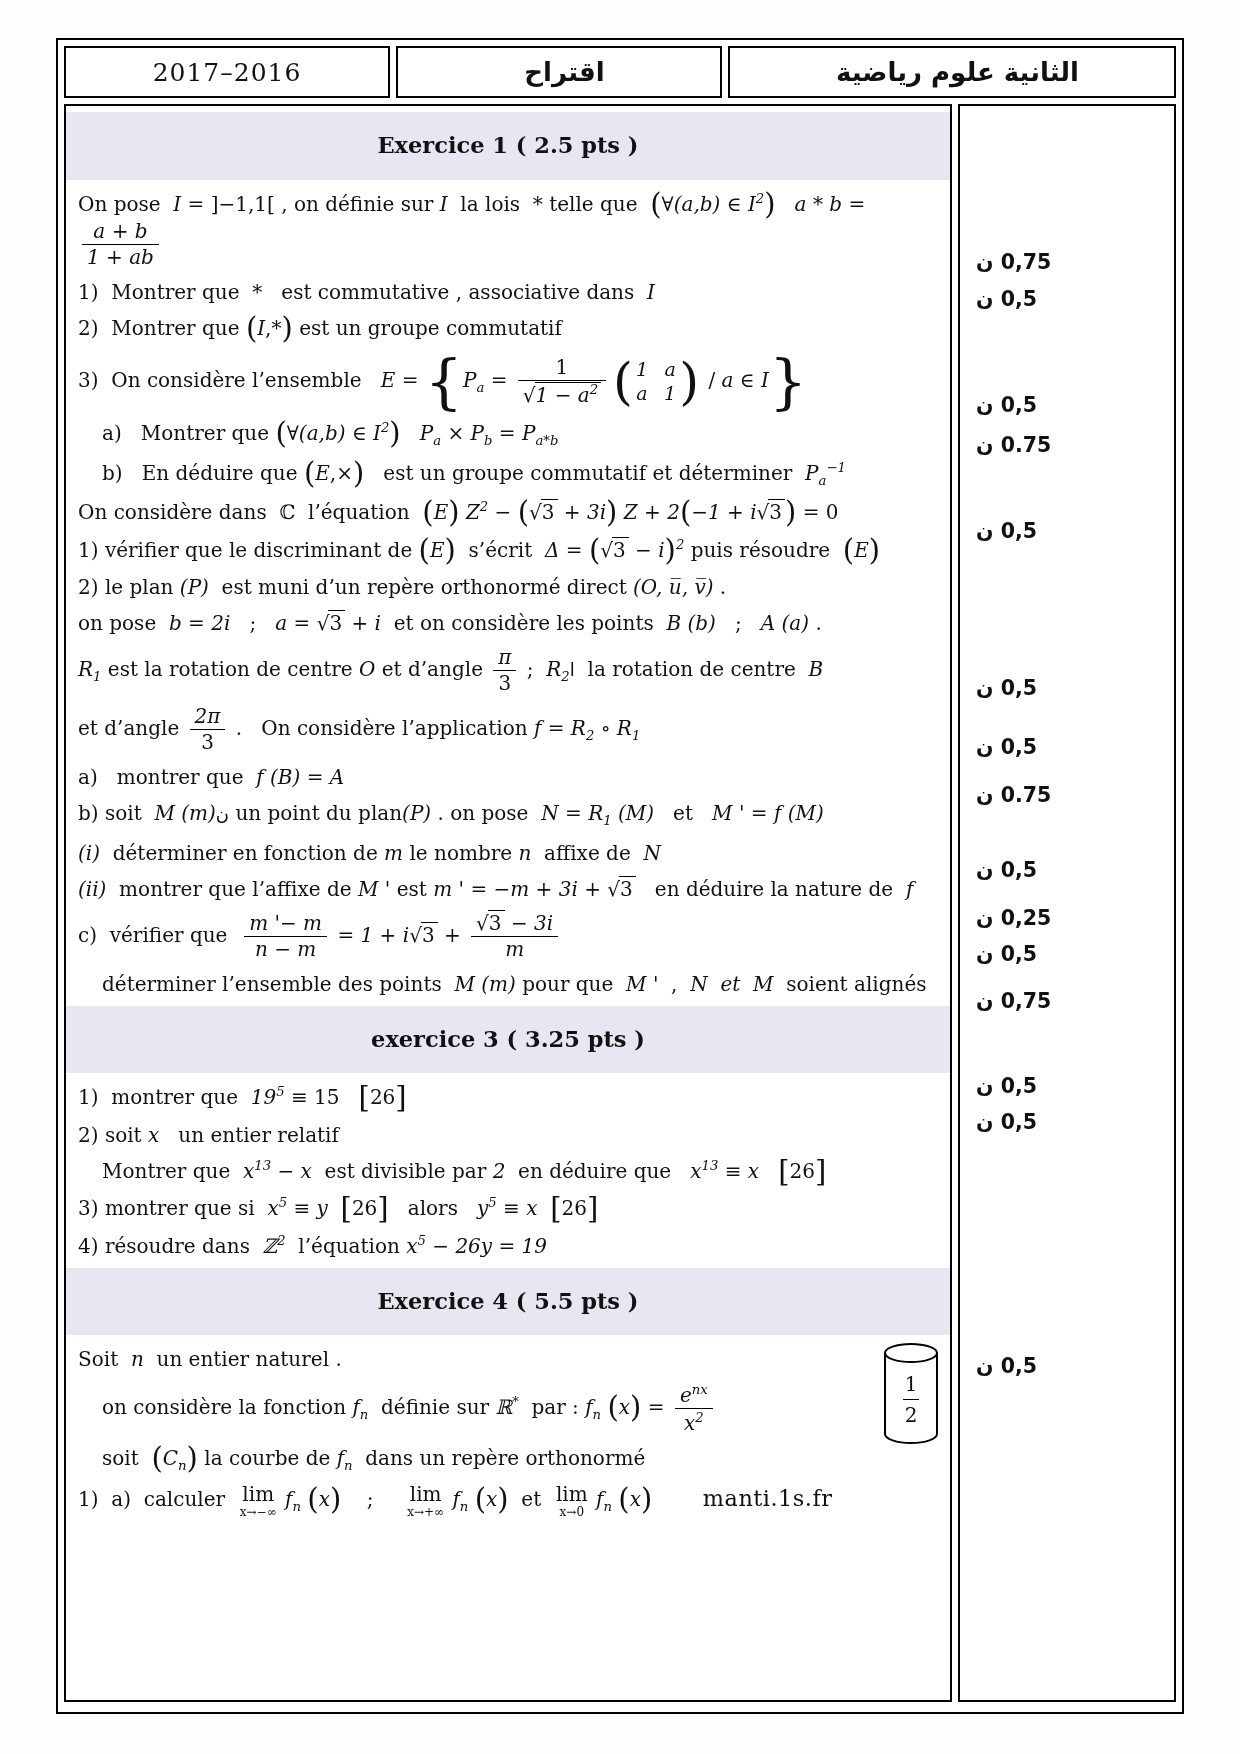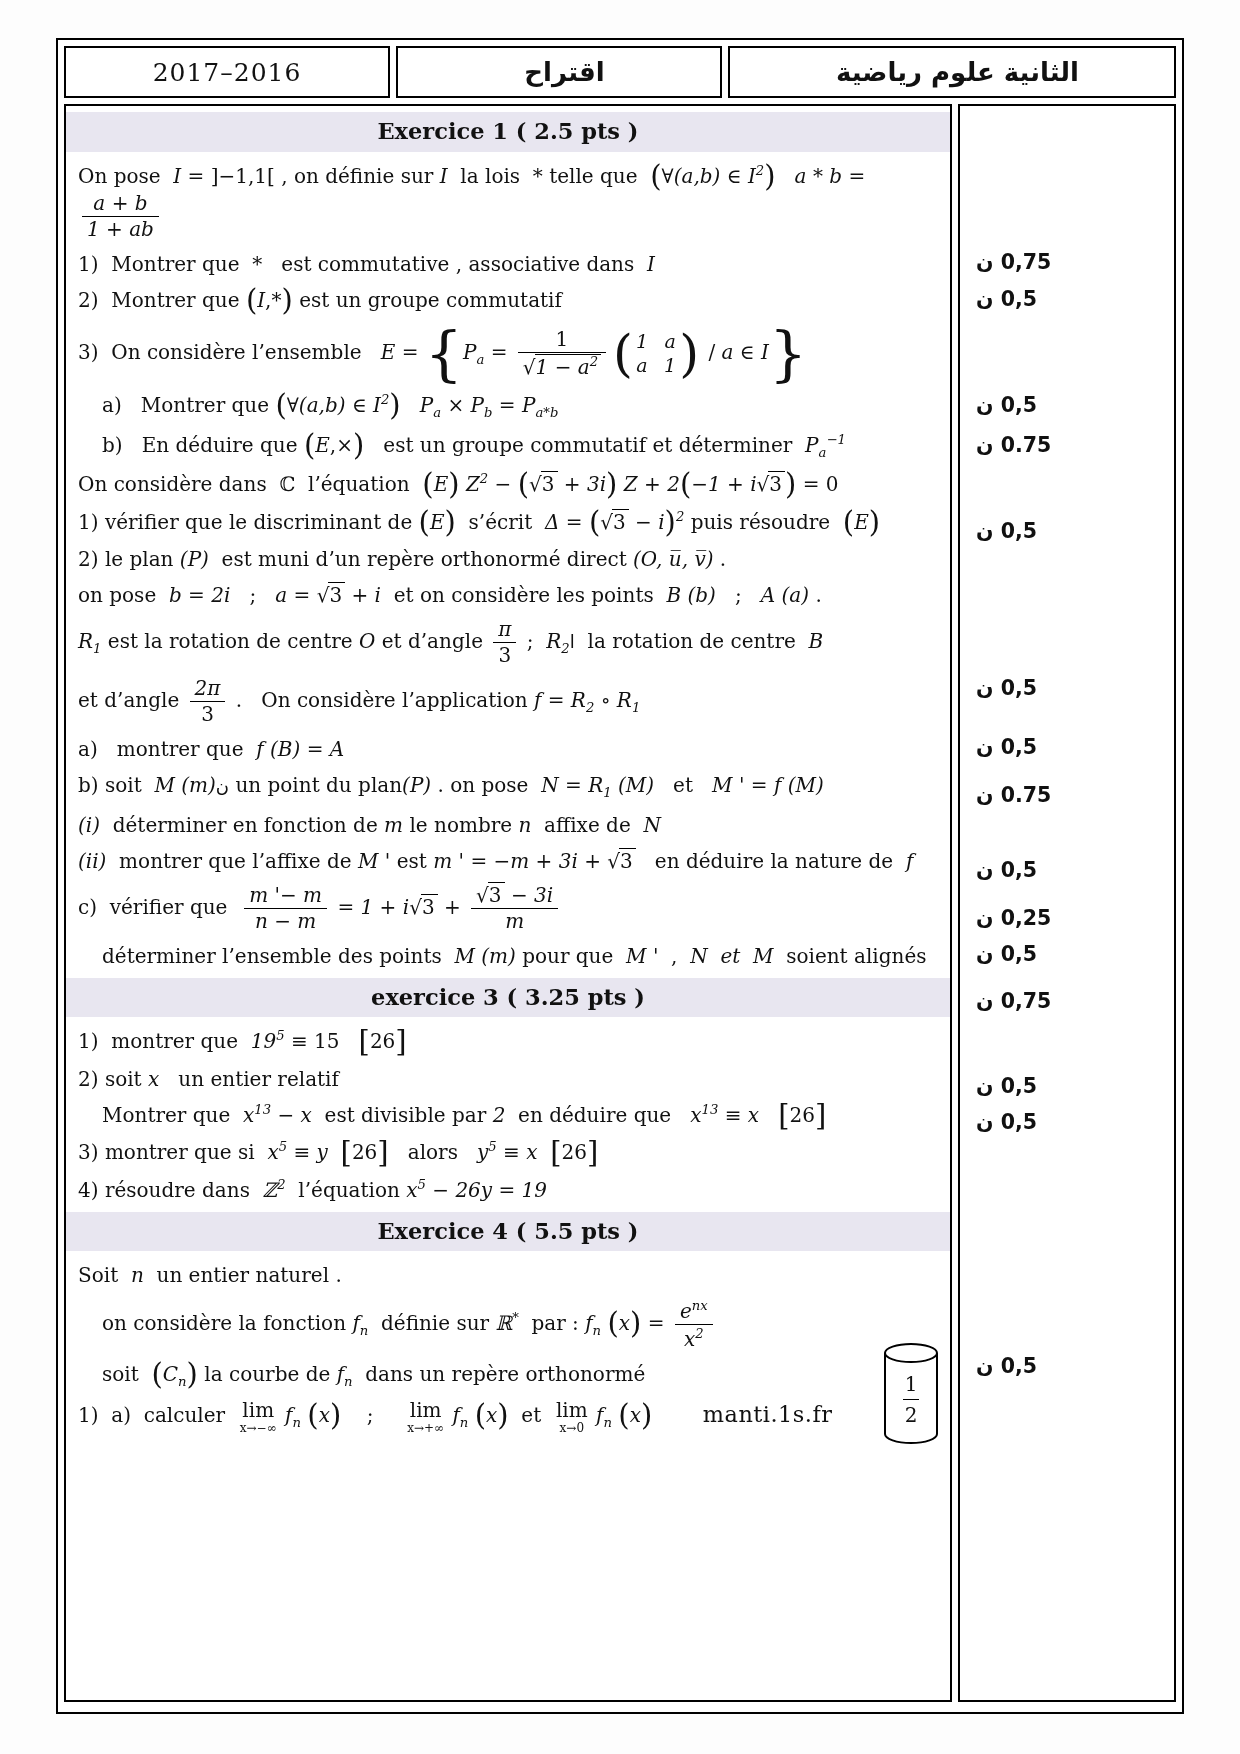--- a/index.html
+++ b/index.html
@@ -14,21 +14,21 @@
   .hbox-year{width:326px;letter-spacing:1px;}
   .hbox-mid{width:326px;}
   .hbox-right{flex:1;}
   .arabic{font-family:"DejaVu Sans", sans-serif;font-weight:bold;font-size:26px;direction:rtl;padding-left:11px;}
   
   .body-row{position:relative;display:flex;gap:6px;height:1598px;}
   .main-col{width:888px;border:2px solid #000;box-sizing:border-box;overflow:hidden;}
   .marks-col{flex:1;border:2px solid #000;box-sizing:border-box;position:relative;overflow:hidden;padding-left:30px;}
   #content{padding:2px 12px 10px;font-size:20px;line-height:1.4;}
   .band{background:#e8e6f0;text-align:center;font-weight:bold;font-size:22.5px;
-        padding:4px 0;margin:4px -12px 10px;}
+        padding:18px 0;margin:4px -12px 10px;}
   .line{margin:8px 0;white-space:pre-wrap;}
   .ind1{margin-left:24px;}
   .seg-math{font-style:italic;}
   .seg-ar{font-family:"DejaVu Sans", sans-serif;font-size:0.9em;}
   .seg-brand{font-size:1.12em;letter-spacing:0.5px;margin-left:6px;}
   sup.seg-sup{font-size:0.66em;font-style:italic;}
   sub.seg-sub{font-size:0.66em;font-style:italic;}
   .bg1{font-size:1.45em;line-height:1;vertical-align:-0.12em;font-weight:300;}
   .bg2{display:inline-block;font-size:3em;line-height:1;vertical-align:middle;font-weight:200;}
   .bgm{font-size:2.55em;line-height:1;vertical-align:middle;font-weight:200;}

